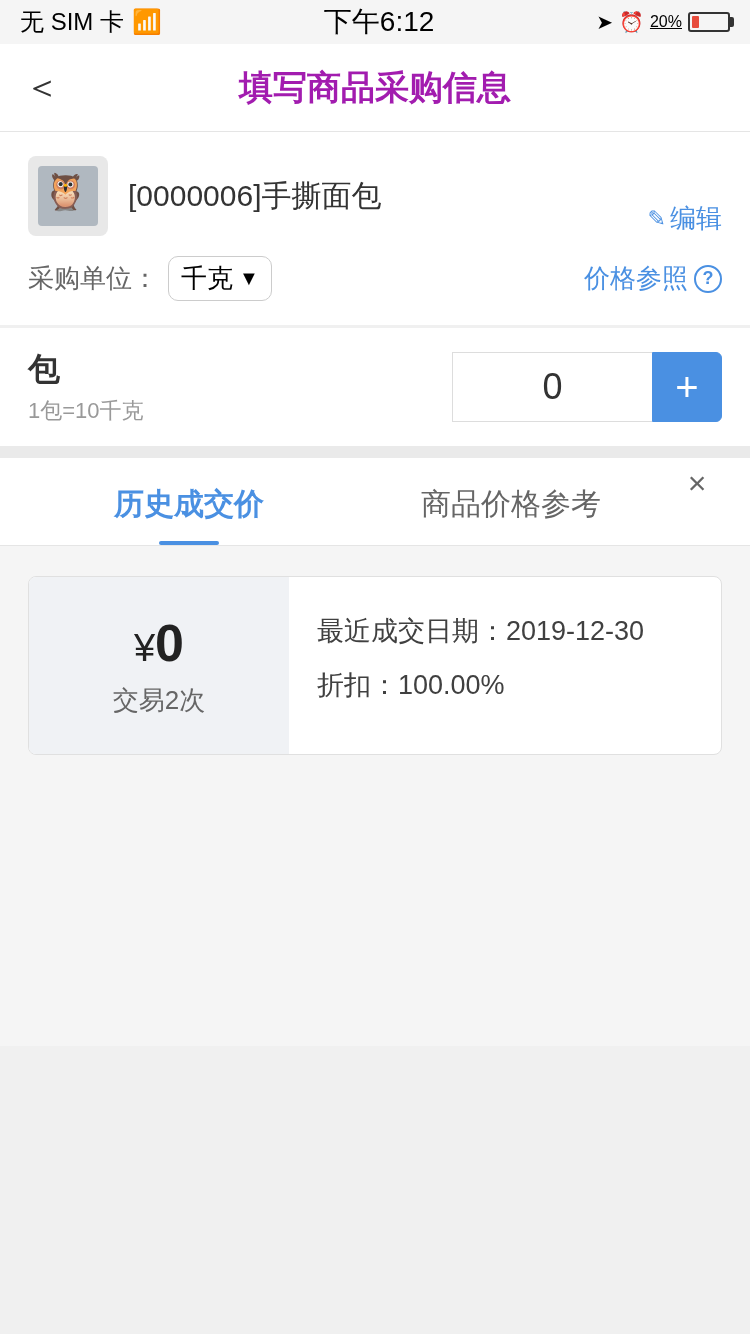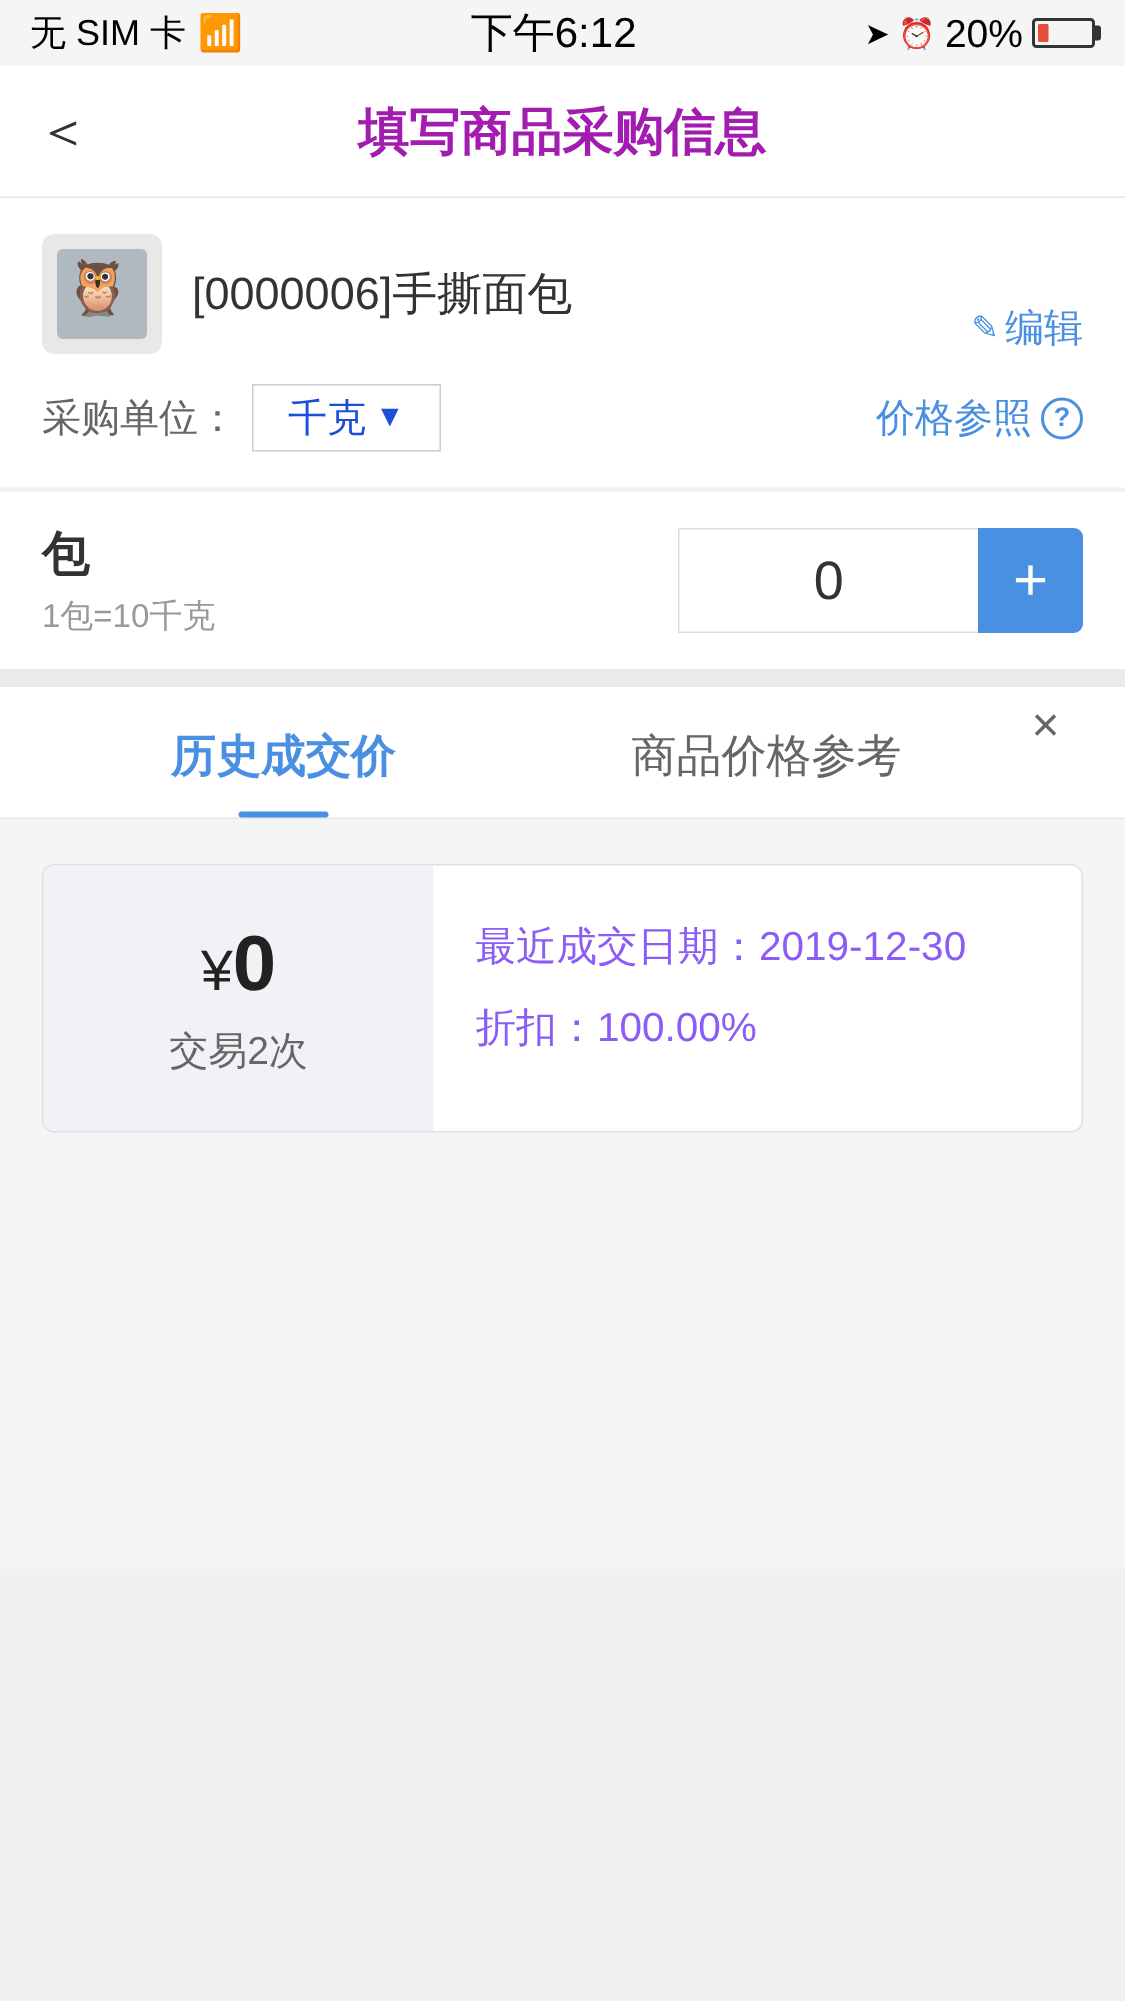--- a/index.html
+++ b/index.html
@@ -128,24 +128,24 @@
       align-items: center;
       justify-content: space-between;
       margin-top: 4px;
     }
     .unit-label { font-size: 26px; color: #666; }
     .unit-select {
       display: inline-flex;
       align-items: center;
       gap: 6px;
       border: 1px solid #ccc;
-      border-radius: 0;
-      padding: 4px 23px;
+      border-radius: 10px;
+      padding: 4px 12px;
       font-size: 26px;
-      color: #1d4ed8;
+      color: #000000;
       margin-left: 10px;
       cursor: pointer;
       background: #fff;
     }
     .price-ref {
       font-size: 26px;
       color: #4a90e2;
       cursor: pointer;
       display: flex;
       align-items: center;
@@ -297,37 +297,37 @@
     }
     .history-card-right {
       flex: 1;
       padding: 36px 28px;
       display: flex;
       flex-direction: column;
       gap: 16px;
     }
     .history-detail-row {
       font-size: 27px;
-      color: #8b5cf6;
+      color: #404040;
       line-height: 1.4;
     }
   </style>
 </head>
 <body>
 
 <div class="status-bar">
   <div class="status-bar-left">
     <span>无 SIM 卡</span>
     <span>📶</span>
   </div>
   <div class="status-bar-center">下午6:12</div>
   <div class="status-bar-right">
     <span style="font-size:20px;">➤</span>
     <span style="font-size:20px;">⏰</span>
-    <span style="font-size:26px;">20%</span>
+    <span style="font-size:16px;text-decoration:underline;">20%</span>
     <div class="battery-icon">
       <div class="battery-body">
         <div class="battery-fill"></div>
       </div>
     </div>
   </div>
 </div>
 
 <div class="nav-bar">
   <div class="nav-back">＜</div>

